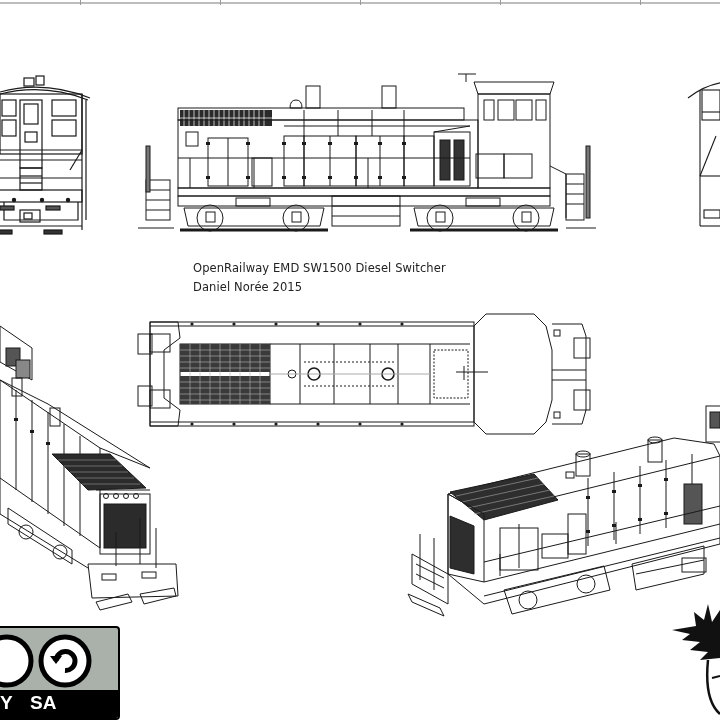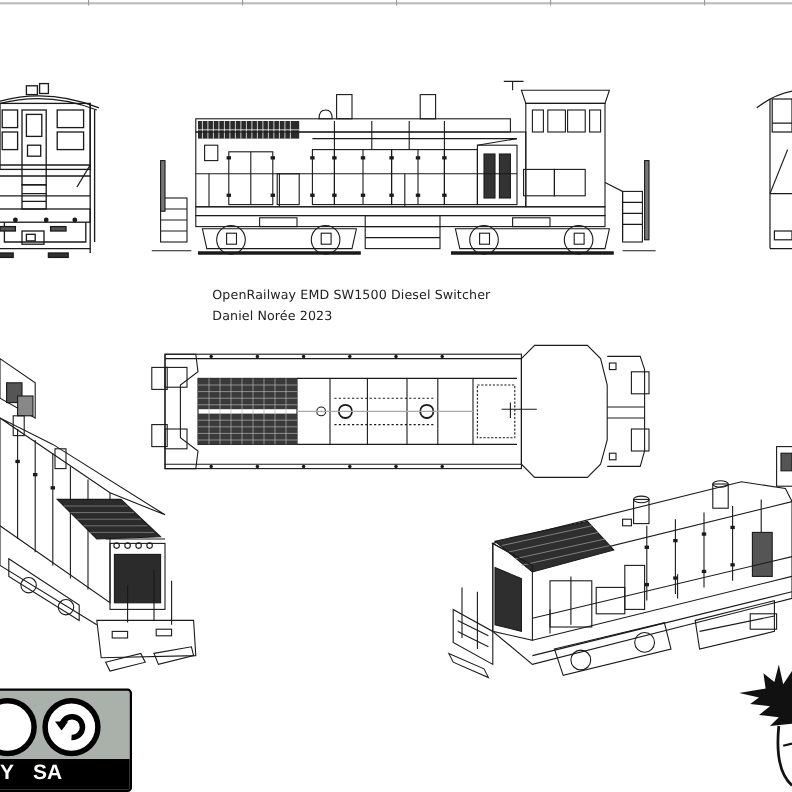--- a/index.html
+++ b/index.html
@@ -215,21 +215,21 @@
       <line x1="14" y1="14" x2="14" y2="150"></line>
       <line x1="14" y1="100" x2="30" y2="60"></line>
       <line x1="14" y1="100" x2="34" y2="100"></line>
       <rect x="18" y="134" width="16" height="8"></rect>
       <line x1="14" y1="150" x2="34" y2="150"></line>
     </svg>
   </div>
 
   <div class="caption">
     <div>OpenRailway EMD SW1500 Diesel Switcher</div>
-    <div>Daniel Norée 2023</div>
+    <div>Daniel Norée 2015</div>
   </div>
 
   <div class="view" style="left:134px; top:310px; width:466px; height:128px;">
     <svg viewBox="0 0 466 128" fill="none" stroke="#1a1a1a" stroke-width="1">
 
       <rect x="16" y="12" width="324" height="104"></rect>
       <line x1="16" y1="16" x2="340" y2="16"></line>
       <line x1="16" y1="112" x2="340" y2="112"></line>
 
       <g fill="#1a1a1a" stroke="none">

